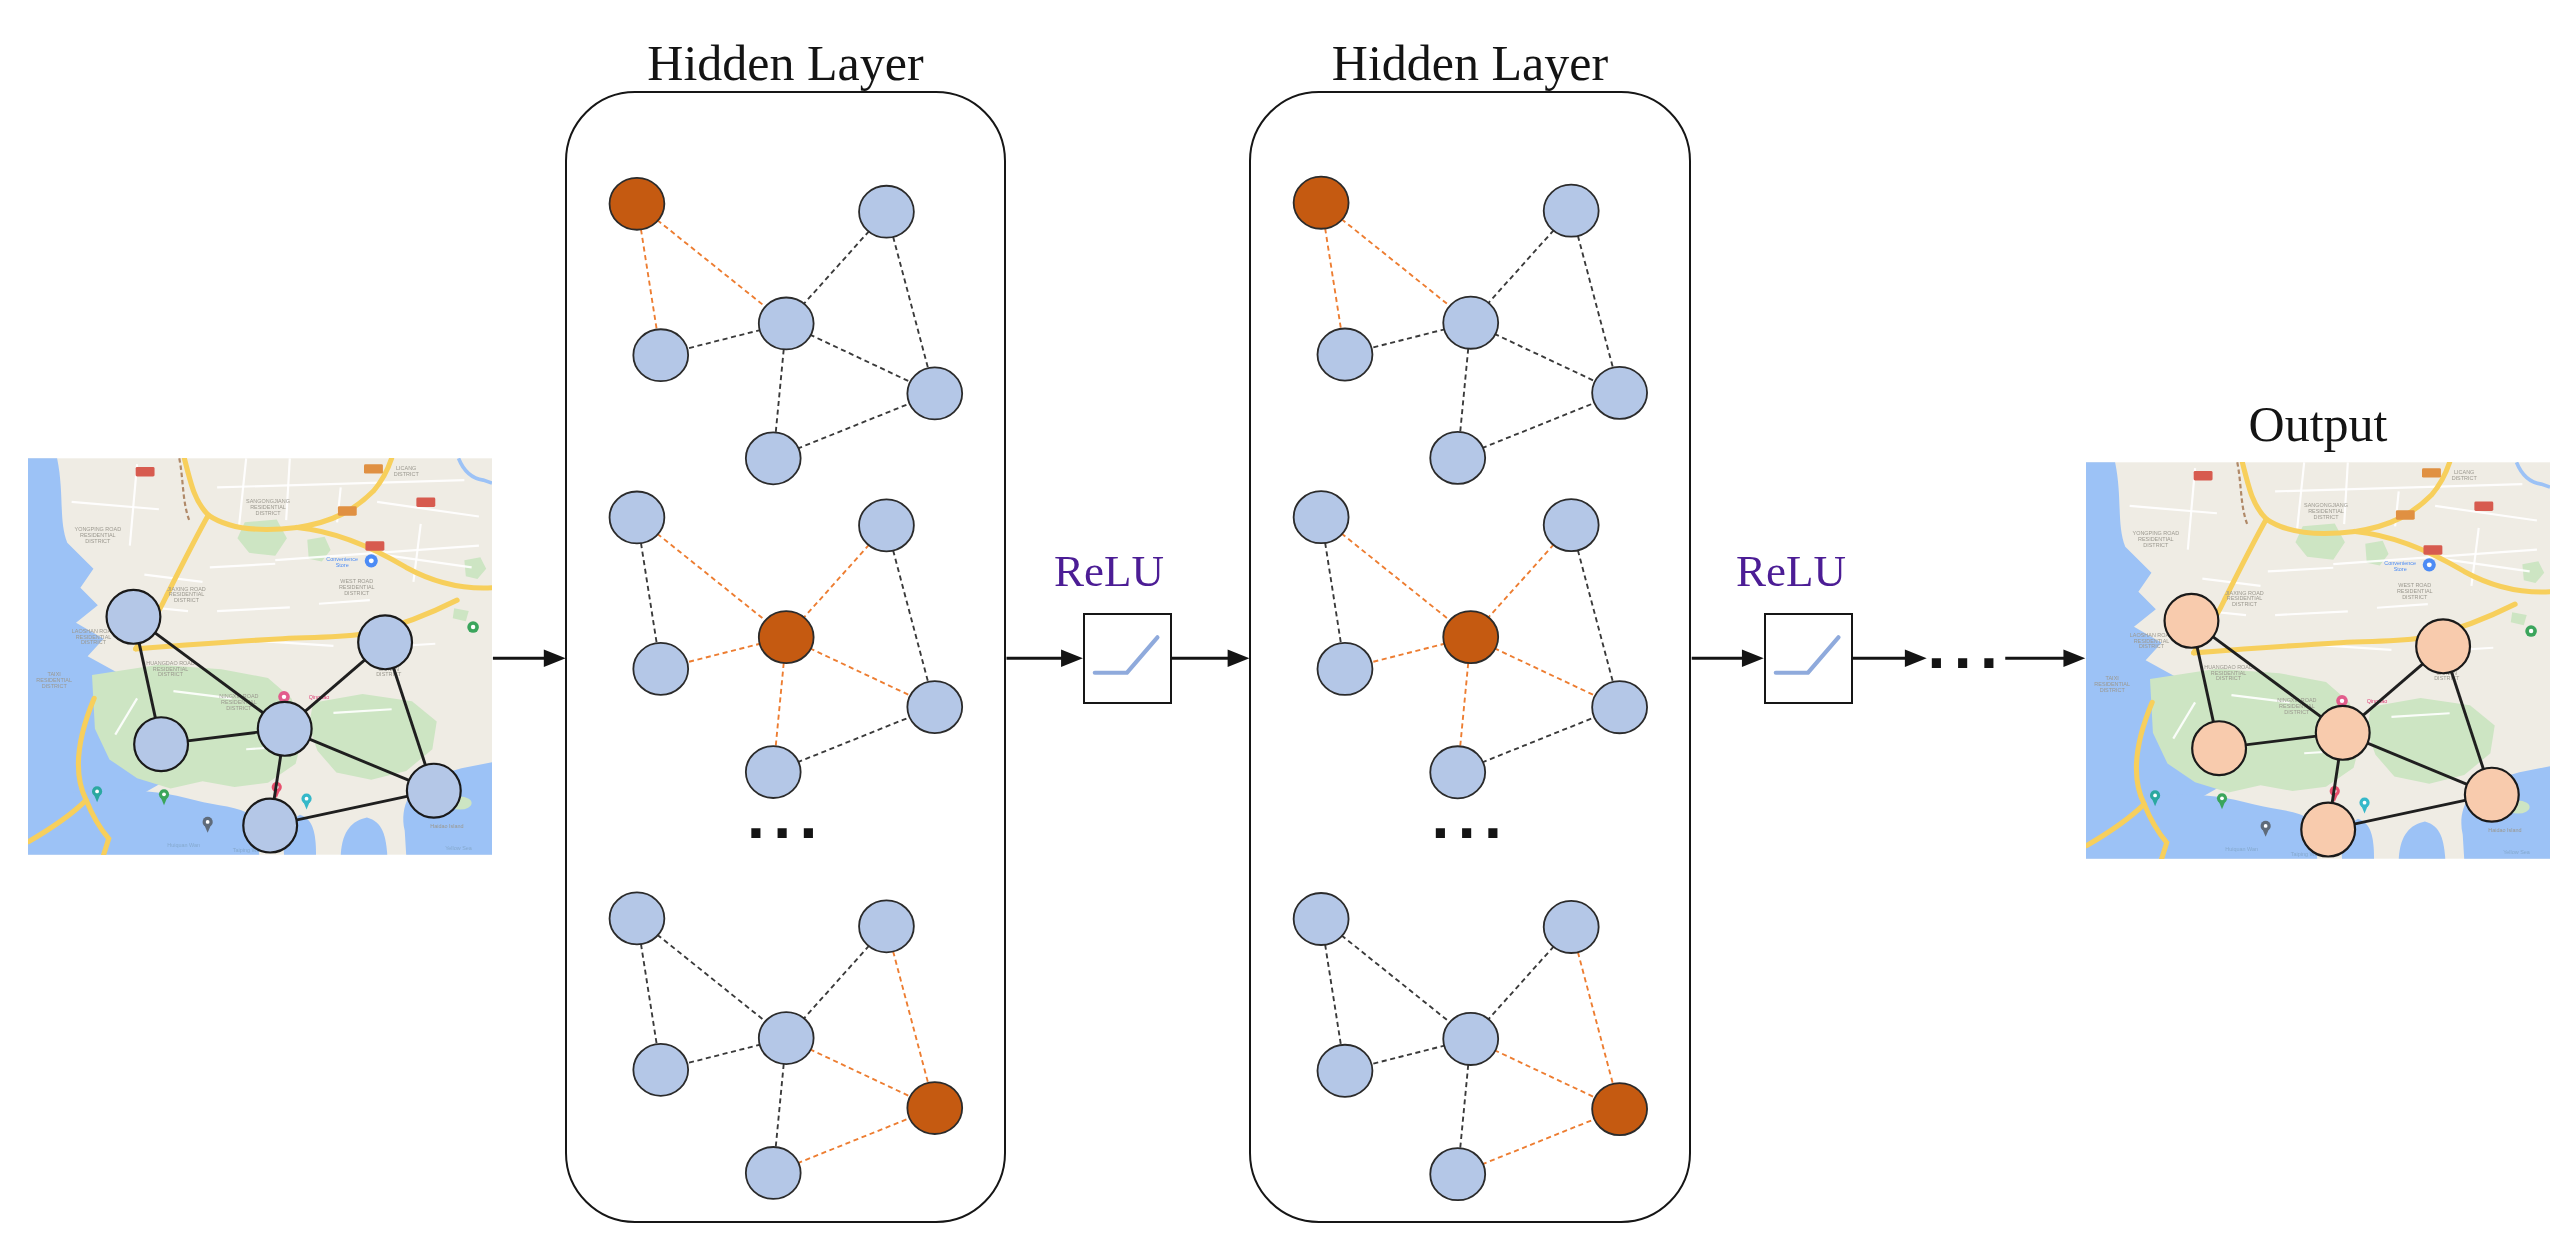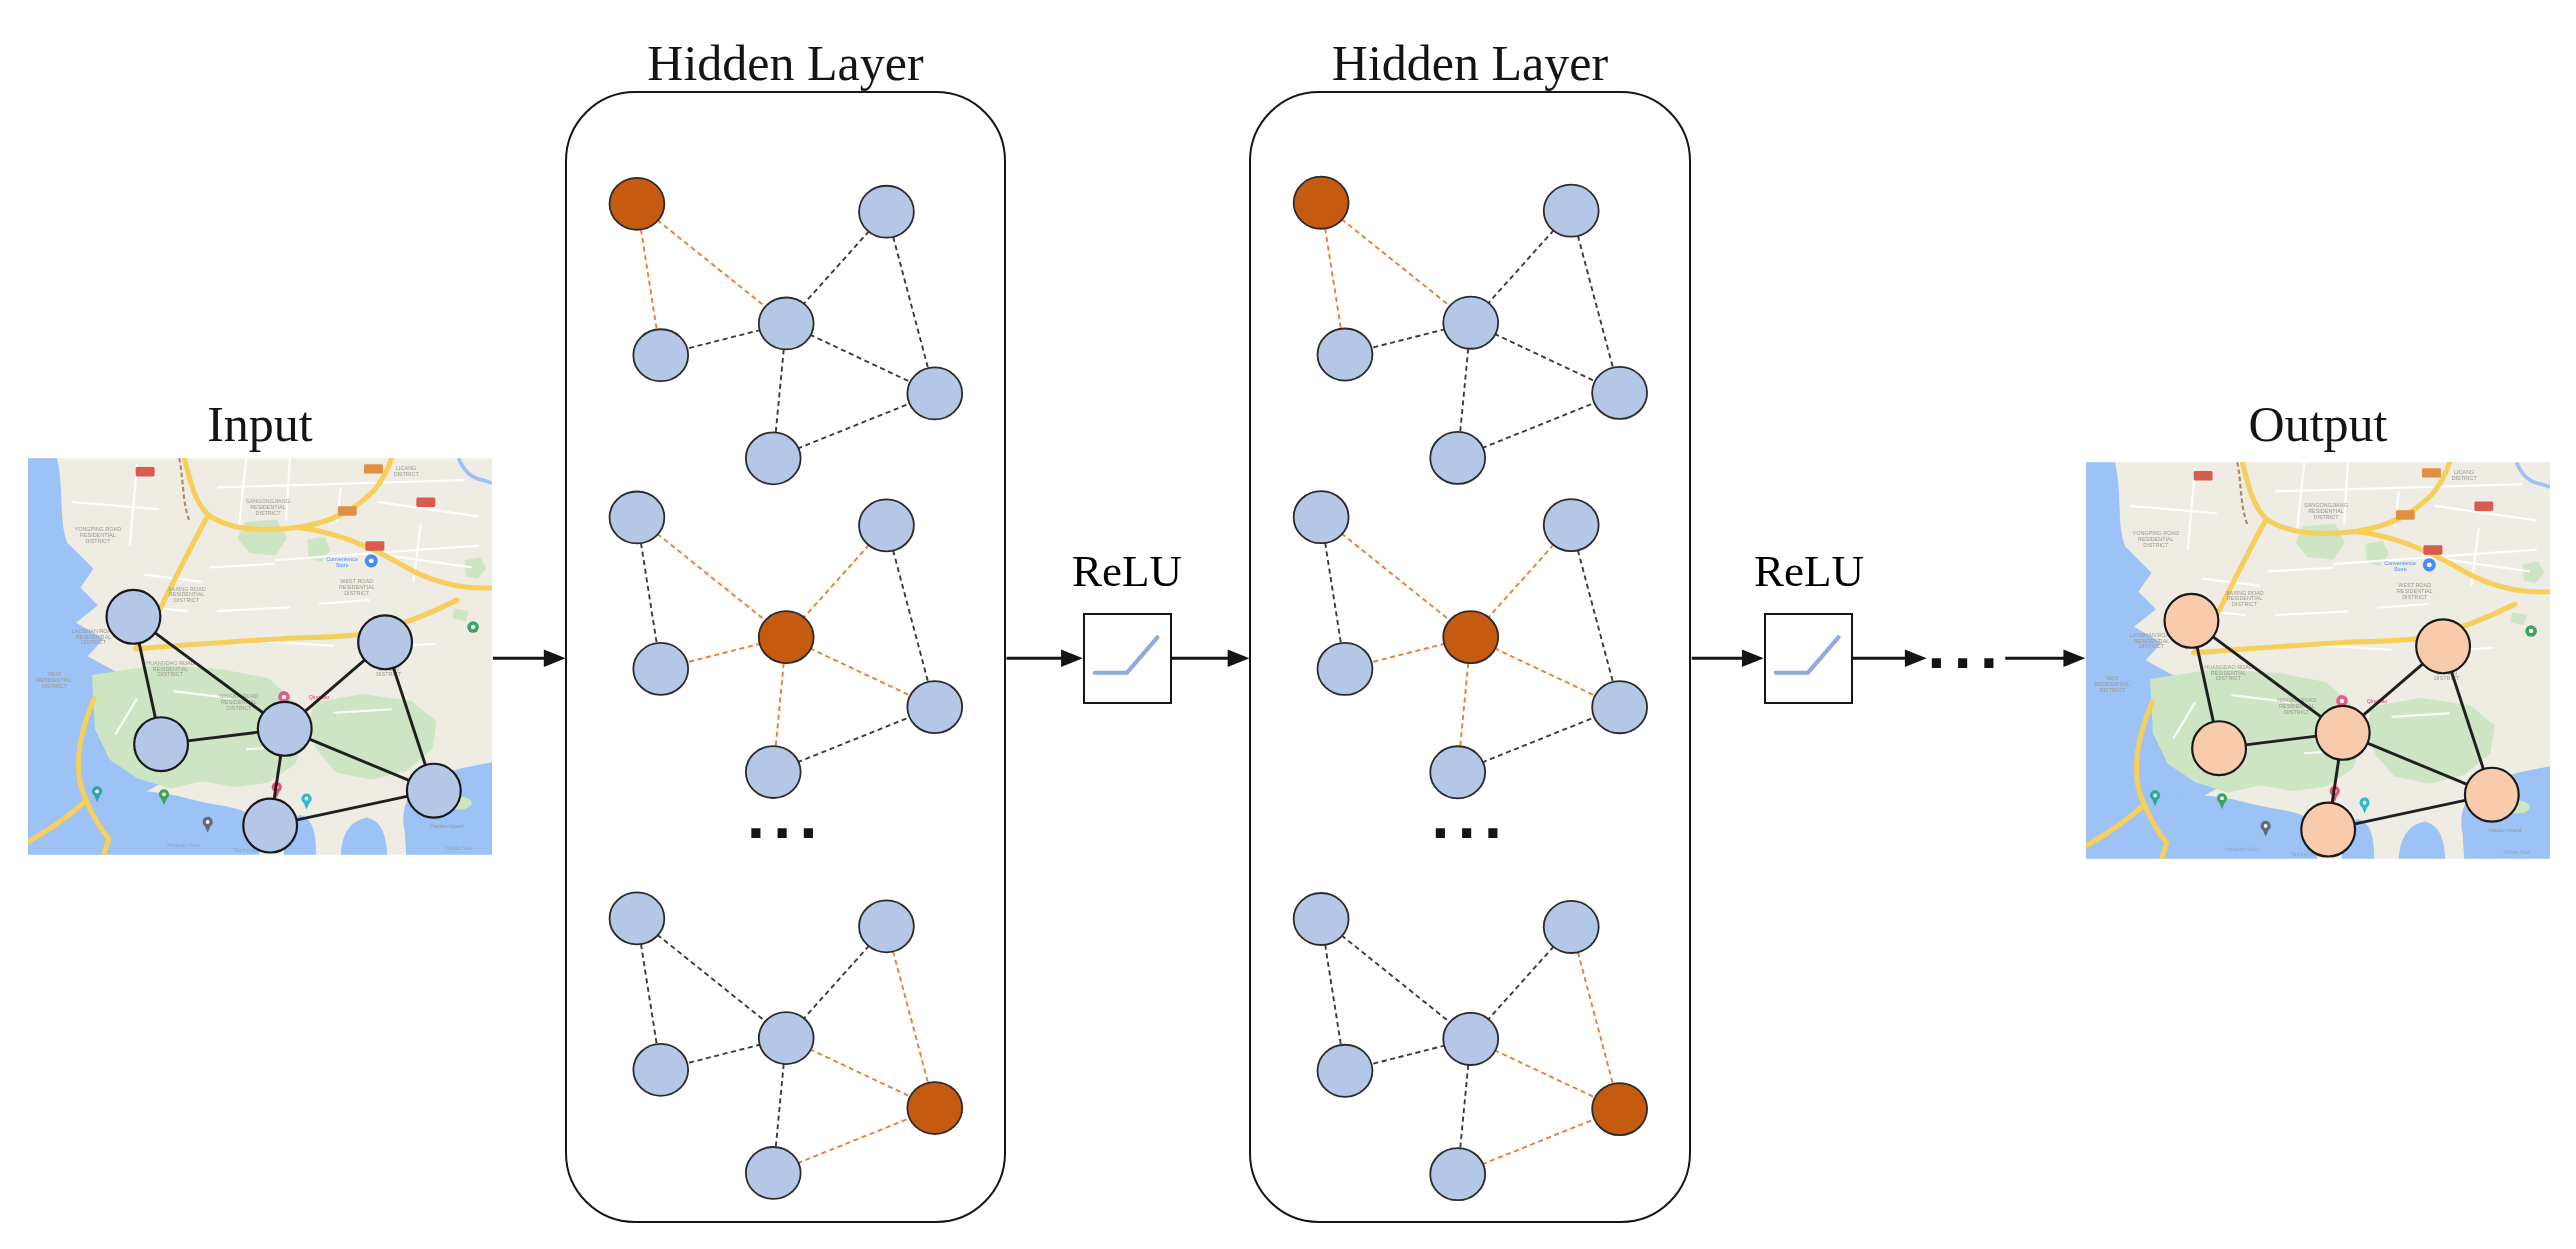--- a/index.html
+++ b/index.html
@@ -1,35 +1,34 @@
 <!DOCTYPE html>
 <html style="font-size:11.6px"><head>
 <meta charset="utf-8">
 <style>
   html,body{margin:0;padding:0;background:#fff;}
   .canvas{position:relative;width:2576px;height:1249px;background:#fff;overflow:hidden;
           font-family:"Liberation Serif", serif;color:#111;}
   .title{position:absolute;text-align:center;font-size:50px;line-height:51px;color:#141414;}
-  .relu-label{position:absolute;text-align:center;font-size:45px;line-height:48px;color:#000000;}
+  .relu-label{position:absolute;text-align:left;font-size:45px;line-height:48px;color:#4c1d95;}
   .hbox{position:absolute;width:441px;height:1132px;border:2.9px solid #161616;border-radius:70px;
         box-sizing:border-box;background:#fff;}
   .hbox svg{position:absolute;left:0;top:0;width:100%;height:100%;}
   .relu-box{position:absolute;width:89px;height:91px;border:2.9px solid #161616;box-sizing:border-box;background:#fff;}
   .relu-box svg{width:100%;height:100%;display:block;}
   .dots{position:absolute;text-align:center;font-family:"DejaVu Sans",sans-serif;font-weight:bold;
         font-size:52px;line-height:52px;letter-spacing:6.5px;color:#141414;}
   .map{position:absolute;}
   .overlay{position:absolute;left:0;top:0;pointer-events:none;}
 </style>
 </head>
 <body>
 
 <div class="canvas">
 
-  <div class="title" style="left:28px;top:399px;width:464px;">Input</div>
   <div class="title" style="left:565px;top:38px;width:441px;">Hidden Layer</div>
   <div class="title" style="left:1249px;top:38px;width:442px;">Hidden Layer</div>
   <div class="relu-label" style="left:1054px;top:547px;width:146px;">ReLU</div>
   <div class="relu-label" style="left:1736px;top:547px;width:146px;">ReLU</div>
   <div class="title" style="left:2086px;top:399px;width:464px;">Output</div>
 
   <svg id="map-in" class="map" style="left:28px;top:458px;" width="464" height="397" viewBox="0 0 638 545">
       <rect x="0" y="0" width="638" height="545" fill="#EFECE4"></rect>
       <path d="M0,0 L40,0 C50,48 42,86 54,116 L90,152 L72,178 L96,202 L66,226 L104,248 L82,272 L122,294 L96,314 L140,338 L106,362 L154,384 L132,408 L176,430 L186,445 L160,460 L80,470 L0,462 Z" fill="#9CC2F6"></path>
       <path d="M60,460 C120,452 180,456 230,470 C260,478 290,478 310,492 L318,545 L0,545 L0,460 Z" fill="#9CC2F6"></path>

